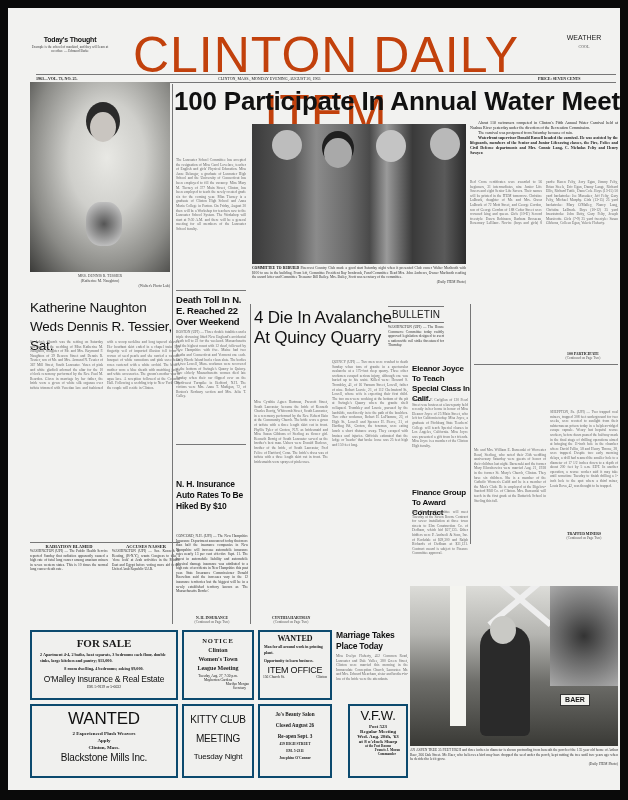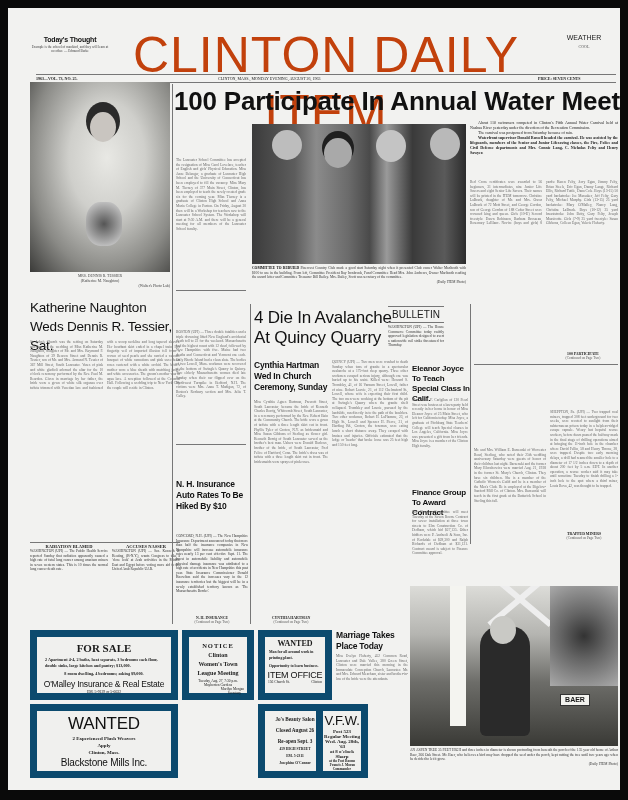--- a/index.html
+++ b/index.html
@@ -4,21 +4,21 @@
 <style>
   * { box-sizing: border-box; margin: 0; padding: 0; }
   body { width: 628px; height: 800px; background: #0a0a0a; overflow: hidden; position: relative; font-family: "Liberation Serif", serif; color: #1a1a1a; }
   .page { position: absolute; left: 8px; top: 8px; width: 612px; height: 782px; background: #f2f2f0; overflow: hidden; }
   .abs { position: absolute; }
   .filler { font-size: 3.6px; line-height: 4.6px; color: #666; text-align: justify; overflow: hidden; font-family: "Liberation Serif", serif; }
   .filler.dark { color: #333; }
   .hd { font-family: "Liberation Sans", sans-serif; font-weight: bold; color: #111; letter-spacing: -0.2px; }
   .rule { position: absolute; background: #777; }
   .photo { position: absolute; background: #888; overflow: hidden; }
-  .box { position: absolute; border: 7px solid #0c4a6e; background: #f0f0ee; text-align: center; }
+  .box { position: absolute; border: 2px solid #0c4a6e; background: #f0f0ee; text-align: center; }
   .cap { font-size: 3.8px; line-height: 4.8px; color: #444; }
   .serifb { font-family: "Liberation Serif", serif; font-weight: bold; }
 </style>
 </head>
 <body>
 
 <div class="page">
 
   <div class="abs" style="left:22px;top:28px;width:80px;text-align:center;">
     <div class="hd" style="font-size:7px;font-family:'Liberation Sans',sans-serif;">Today's Thought</div>
@@ -90,29 +90,29 @@
   </div>
   <div class="abs filler" style="left:462px;top:172px;width:148px;height:180px;column-count:2;column-gap:4px;">
     Red Cross certificates were awarded to 56 beginners, 31 intermediates, nine Junior Life Savers and eight Senior Life Savers. Their names will be printed in the ITEM tomorrow. Christine LaBrack, daughter of Mr. and Mrs. Oscar LaBrack of 72 Mott Street, and George Gordon, son of George Gordon of 188 Cedar Street were crowned king and queen. Girls (10-U) Second freestyle: Dawn Robinson, Barbara Brosseau, Rosemary LeBlanc. Novice (boys and girls) 8 yards: Karen Felty, Jerry Egan, Jimmy Felty, Brian Steele, Eric Egan, Danny Lange, Richard Ellis, Richard Tuttle, Dana Cole. Boys (13-15) 50 yard backstroke: Joe Massaker, Jeff Felty, Gary Felty, Michael Murphy. Girls (13-15) 25 yard backstroke: Mary O'Malley, Nancy Lang, Christine LaBrack. Boys (10-12) 25 yard breaststroke: John Betty, Gary Felty, Joseph Massicotte. Girls (7-9) 25 yard freestyle: Susan Gibbons, Colleen Egan, Valerie Flaherty.
   </div>
   <div class="abs" style="left:545px;top:344px;width:60px;text-align:center;">
     <div class="serifb" style="font-size:3.8px;">100 PARTICIPATE</div>
     <div style="font-size:3.4px;color:#555;">(Continued on Page Two)</div>
   </div>
 
   <div class="rule" style="left:168px;top:282px;width:70px;height:1px;"></div>
+  <div class="abs hd" style="left:168px;top:286px;width:72px;font-size:9.5px;line-height:11px;">Death Toll In N. E. Reached 22 Over Weekend</div>
   <div class="abs filler" style="left:168px;top:322px;width:70px;height:112px;">
     <span>BOSTON (UPI) — Three double fatalities and a triple drowning lifted New England's accidental death toll to 22 for the weekend.</span>
     <span> Massachusetts had the highest count with 12 dead, followed by New Hampshire with five. Maine had two deaths and Connecticut and Vermont one each. Only Rhode Island had a clean slate. The bodies of two Lowell, Mass. workmen were recovered at the bottom of Swingle's Quarry in Quincy. Two elderly Massachusetts women died late Sunday when their car flipped over on the Northwest Turnpike in Bedford, N.H. The victims were Mrs. Anna T. Madigan, 72, of Boston's Roxbury section and Mrs. Julia T. Calley.</span>
   </div>
 
   <div class="abs hd" style="left:246px;top:300px;width:150px;font-size:17px;line-height:20px;font-weight:normal;">4 Die In Avalanche At Quincy Quarry</div>
   <div class="rule" style="left:242px;top:296px;width:1px;height:320px;"></div>
 
-  <div class="abs hd" style="left:246px;top:352px;width:74px;font-size:8.5px;line-height:11px;">Cynthia Hartman Wed In Church Ceremony, Sunday</div>
   <div class="abs filler" style="left:246px;top:392px;width:74px;height:140px;">
     Miss Cynthia Agnes Hartman, Prescott Street, South Lancaster, became the bride of Kenneth Charles Borrig, Whitcomb Street, South Lancaster, in a ceremony performed by the Rev. Robert Bain at the Community Church. The bride wore a gown of taffeta with a three length skirt cut in front. Phyllis Tyler of Groton, N.Y. as bridesmaid and Miss Susan Gibbons of Sterling as flower girl. Kenneth Borrig of South Lancaster served as the brother's best man. Ushers were Donald Harlowe, brother of the bride, of South Lancaster, Fred Felice of Hartford, Conn. The bride's dress was of taffeta with a three length skirt cut in front. The bridesmaids wore sprays of pink roses.
   </div>
   <div class="abs" style="left:246px;top:608px;width:74px;text-align:center;">
     <div class="serifb" style="font-size:3.8px;">CYNTHIA HARTMAN</div>
     <div style="font-size:3.4px;color:#555;">(Continued on Page Two)</div>
   </div>
 
   <div class="abs filler" style="left:324px;top:352px;width:76px;height:240px;">
     <span>QUINCY (UPI) — Two men were crushed to death Sunday when tons of granite in a spectacular avalanche at a 175-foot deep quarry.</span>
@@ -199,41 +199,46 @@
   <div class="box" style="left:174px;top:622px;width:72px;height:70px;">
     <div class="serifb" style="font-size:6.5px;letter-spacing:1px;margin-top:5px;">NOTICE</div>
     <div class="serifb" style="font-size:6px;margin-top:3px;">Clinton</div>
     <div class="serifb" style="font-size:6px;margin-top:3px;">Women's Town</div>
     <div class="serifb" style="font-size:6px;margin-top:3px;">League Meeting</div>
     <div style="font-size:3.5px;margin-top:3px;">Tuesday, Aug. 27, 7:30 p.m.</div>
     <div style="font-size:3.5px;">Mayhorton Gardens</div>
     <div style="font-size:3.5px;text-align:right;padding-right:3px;">Marilyn Morgan</div>
     <div style="font-size:3.5px;text-align:right;padding-right:6px;">Secretary</div>
   </div>
+  <div class="box" style="left:174px;top:696px;width:72px;height:74px;">
+    <div class="hd" style="font-size:10px;font-weight:normal;margin-top:8px;">KITTY CLUB</div>
+    <div class="hd" style="font-size:10px;font-weight:normal;margin-top:8px;">MEETING</div>
+    <div class="hd" style="font-size:8px;font-weight:normal;margin-top:8px;">Tuesday Night</div>
+  </div>
 
   <div class="box" style="left:250px;top:622px;width:74px;height:70px;">
     <div class="serifb" style="font-size:8px;margin-top:2px;">WANTED</div>
     <div class="serifb" style="font-size:3.8px;line-height:6px;text-align:left;padding:1px 4px;">Man for all around work in printing plant.</div>
     <div class="serifb" style="font-size:3.8px;line-height:6px;text-align:left;padding:1px 4px;">Opportunity to learn business.</div>
     <div class="hd" style="font-size:9px;font-weight:normal;">ITEM OFFICE</div>
     <div style="display:flex;justify-content:space-between;padding:0 3px;font-size:3.6px;">
       <span>156 Church St.</span>
       <span>Clinton</span>
     </div>
   </div>
   <div class="box" style="left:250px;top:696px;width:74px;height:74px;">
     <div class="serifb" style="font-size:5.2px;margin-top:5px;">Jo's Beauty Salon</div>
     <div class="serifb" style="font-size:5.2px;margin-top:5px;">Closed August 26</div>
     <div class="serifb" style="font-size:5.2px;margin-top:5px;">Re-open Sept. 3</div>
     <div class="serifb" style="font-size:3.6px;margin-top:3px;">459 HIGH STREET</div>
     <div class="serifb" style="font-size:3.6px;margin-top:3px;">EM. 5-2311</div>
     <div class="serifb" style="font-size:3.6px;margin-top:3px;">Josephine O'Connor</div>
   </div>
 
-  <div class="box" style="left:308px;top:696px;width:52px;height:74px;">
+  <div class="box" style="left:340px;top:696px;width:60px;height:74px;">
     <div class="hd" style="font-size:13px;font-weight:normal;margin-top:2px;">V.F.W.</div>
     <div class="serifb" style="font-size:5px;margin-top:1px;">Post 523</div>
     <div class="serifb" style="font-size:5px;">Regular Meeting</div>
     <div class="serifb" style="font-size:5px;">Wed. Aug. 28th, '63</div>
     <div class="serifb" style="font-size:5px;">at 8 o'clock Sharp</div>
     <div class="serifb" style="font-size:3.4px;">at the Post Rooms</div>
     <div class="serifb" style="font-size:3.4px;text-align:right;padding-right:6px;">Francis J. Moran</div>
     <div class="serifb" style="font-size:3.4px;text-align:right;padding-right:10px;">Commander</div>
   </div>
 

